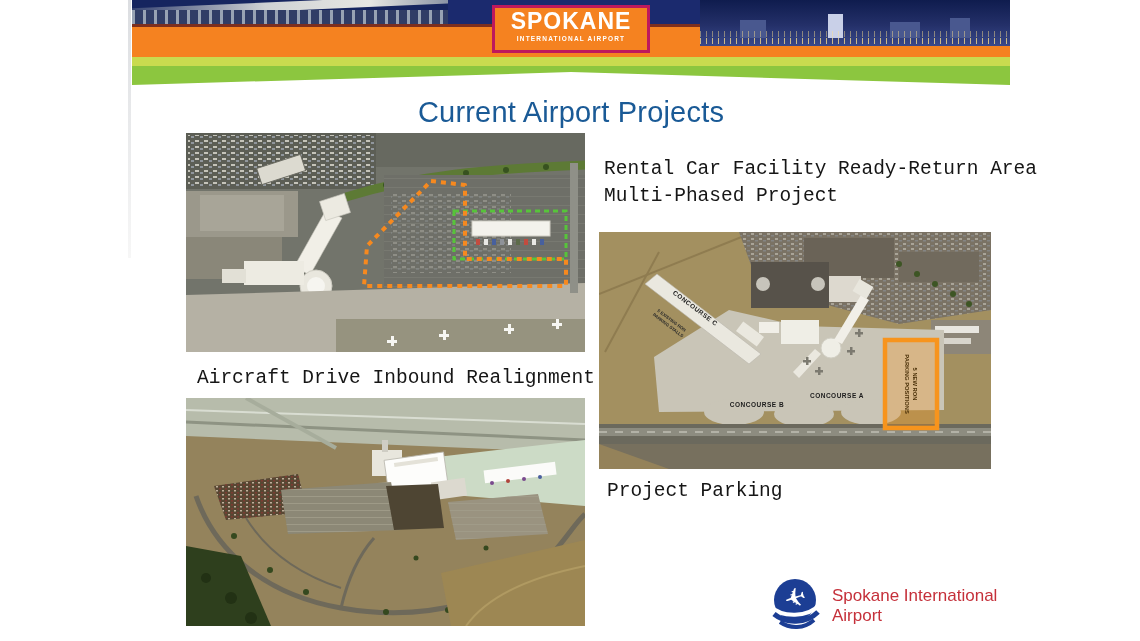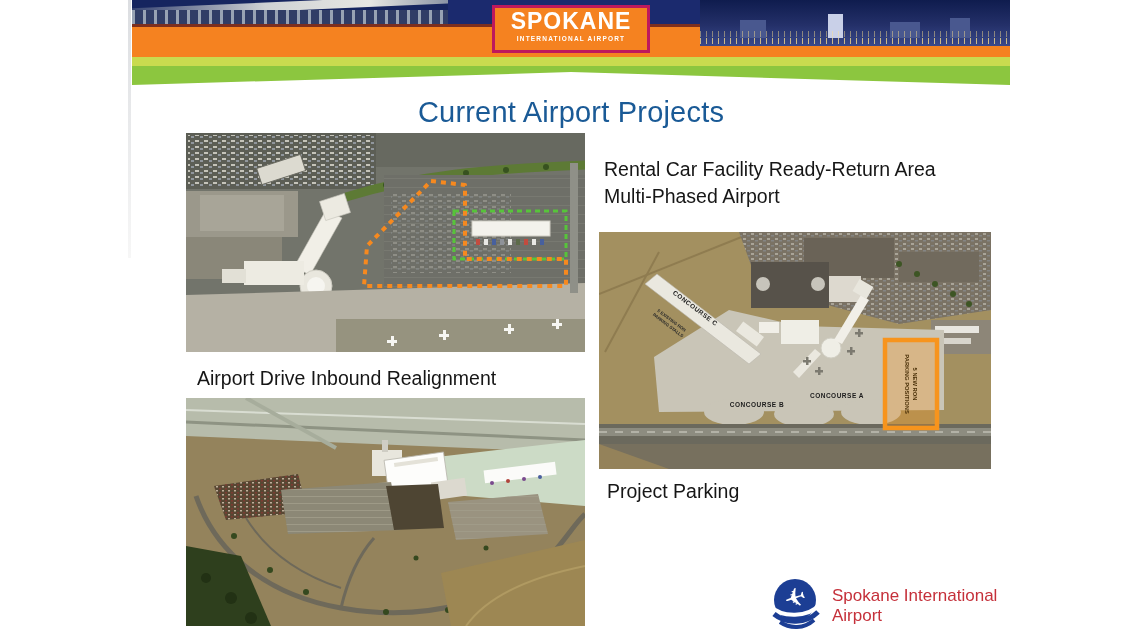--- a/index.html
+++ b/index.html
@@ -28,21 +28,21 @@
   .logo-box .small{font-size:6.5px;font-weight:bold;letter-spacing:1.2px;line-height:8px;}
   .stripe-light{position:absolute;left:0;top:57px;width:100%;height:9px;background:#C9DB4F;z-index:5;}
   .stripe-green{position:absolute;left:0;top:66px;width:100%;height:19px;background:#8CC63F;z-index:5;
                 clip-path:polygon(0 0,100% 0,100% 100%,50% 32%,0 100%);}
   .slide-edge{position:absolute;left:128px;top:0;width:3px;height:258px;
               background:linear-gradient(180deg,#c9ccd1,#f2f2f2);opacity:.65;}
   
   .title{position:absolute;left:132px;top:84px;width:878px;text-align:center;
          font-size:29px;font-weight:normal;color:#1A5A96;letter-spacing:.2px;margin-top:12px;}
   
-  .cap{position:absolute;color:#161616;font-size:19.5px;line-height:27px;}
+  .cap{position:absolute;color:#161616;font-size:19.5px;line-height:27px;font-family:Liberation Mono, monospace;}
   
   .img{position:absolute;display:block;}
   
   .footer-logo{position:absolute;left:766px;top:576px;width:250px;height:56px;}
   .fl-name{position:absolute;left:66px;top:10px;font-size:17px;color:#C5303A;}
   .fl-tag{position:absolute;left:72px;top:31px;font-size:8px;font-weight:bold;font-style:italic;
           letter-spacing:.9px;color:#C5303A;}
   text{font-family:"Liberation Sans",sans-serif;}
 </style>
 </head>
@@ -144,21 +144,21 @@
         <rect x="322" y="106" width="4" height="6" fill="#e8e8e4"></rect>
           <rect x="330" y="106" width="4" height="6" fill="#5d6b4a"></rect>
         <rect x="338" y="106" width="4" height="6" fill="#c24b3f"></rect>
           <rect x="346" y="106" width="4" height="6" fill="#e8e8e4"></rect>
         <rect x="354" y="106" width="4" height="6" fill="#47609e"></rect>
       </g>
     </g>
     <path d="M245,48 L279,52 L279,126 L380,126 L380,153 L178,153 L181,113 Z" fill="none" stroke="#F6891F" stroke-width="4" stroke-dasharray="5 5" stroke-linejoin="round"></path>
   </svg>
 
-  <div class="cap" style="left:197px;top:365px;">Airport Drive Inbound Realignment</div>
+  <div class="cap" style="left:197px;top:365px;">Aircraft Drive Inbound Realignment</div>
 
   <svg class="img" style="left:186px;top:398px;" width="399" height="228" viewBox="0 0 399 228">
     <defs>
       <pattern id="p2dots" width="6" height="4" patternUnits="userSpaceOnUse">
         <rect x="0" y="0" width="2" height="1.5" fill="#c9b9a5"></rect>
         <rect x="3" y="2" width="2" height="1.5" fill="#803a32"></rect>
       </pattern>
       <pattern id="p2rows" width="26" height="7" patternUnits="userSpaceOnUse">
         <rect width="26" height="1" fill="#a39e8b"></rect>
       </pattern>
@@ -217,21 +217,21 @@
       <circle cx="65" cy="220" r="6" fill="#223114"></circle>
     </g>
     <g>
       <polygon points="255,175 399,142 399,228 265,228" fill="#9d8753"></polygon>
       <path d="M280,228 C300,200 340,180 399,168" stroke="#b09a62" stroke-width="2" fill="none"></path>
     </g>
   </svg>
 
   <div class="cap" style="left:604px;top:156px;">
     <div>Rental Car Facility Ready-Return Area</div>
-    <div>Multi-Phased Airport</div>
+    <div>Multi-Phased Project</div>
   </div>
 
   <svg class="img" style="left:599px;top:232px;" width="392" height="237" viewBox="0 0 392 237">
     <defs>
       <pattern id="p3cars" width="8" height="5" patternUnits="userSpaceOnUse">
         <rect x="0" y="1" width="3" height="2" fill="#cfccc2"></rect>
         <rect x="4" y="3" width="3" height="1.5" fill="#8e959e"></rect>
       </pattern>
     </defs>
     <rect width="392" height="237" fill="#a39060"></rect>

